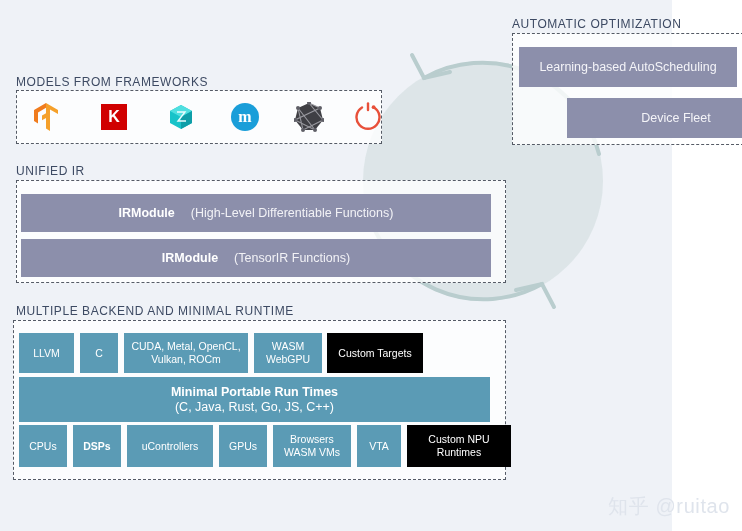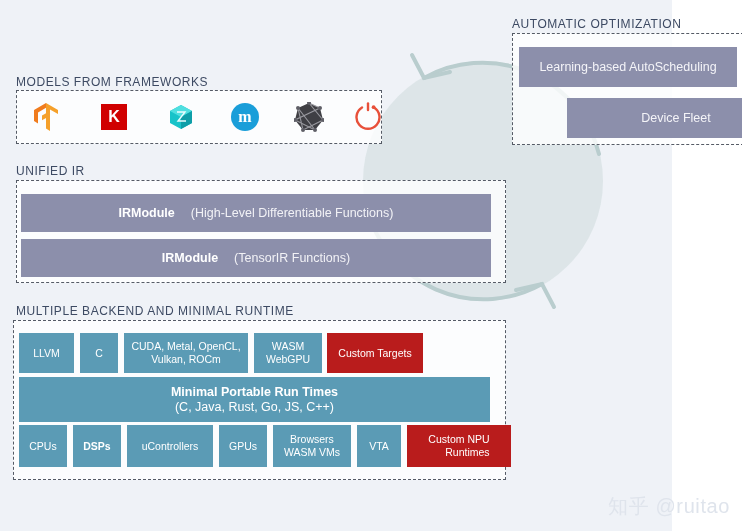--- a/index.html
+++ b/index.html
@@ -45,21 +45,21 @@
   .block {
     position: absolute;
     display: flex;
     align-items: center;
     justify-content: center;
     text-align: center;
     color: #ffffff;
     line-height: 1.2;
   }
   .block.teal   { background: #5b9bb5; }
-  .block.mauve  { background: #b91c1c; text-align: right; }
+  .block.mauve  { background: #000000; }
   .block.slate  { background: #8c8fab; }
 
   .ir-row {
     font-size: 12.5px;
   }
   .ir-row .ir-name { font-weight: bold; margin-right: 16px; }
   .ir-row .ir-sub  { color: #f2f2f6; }
 
   .opt-row { font-size: 12.5px; color: #f4f4f8; }
 

